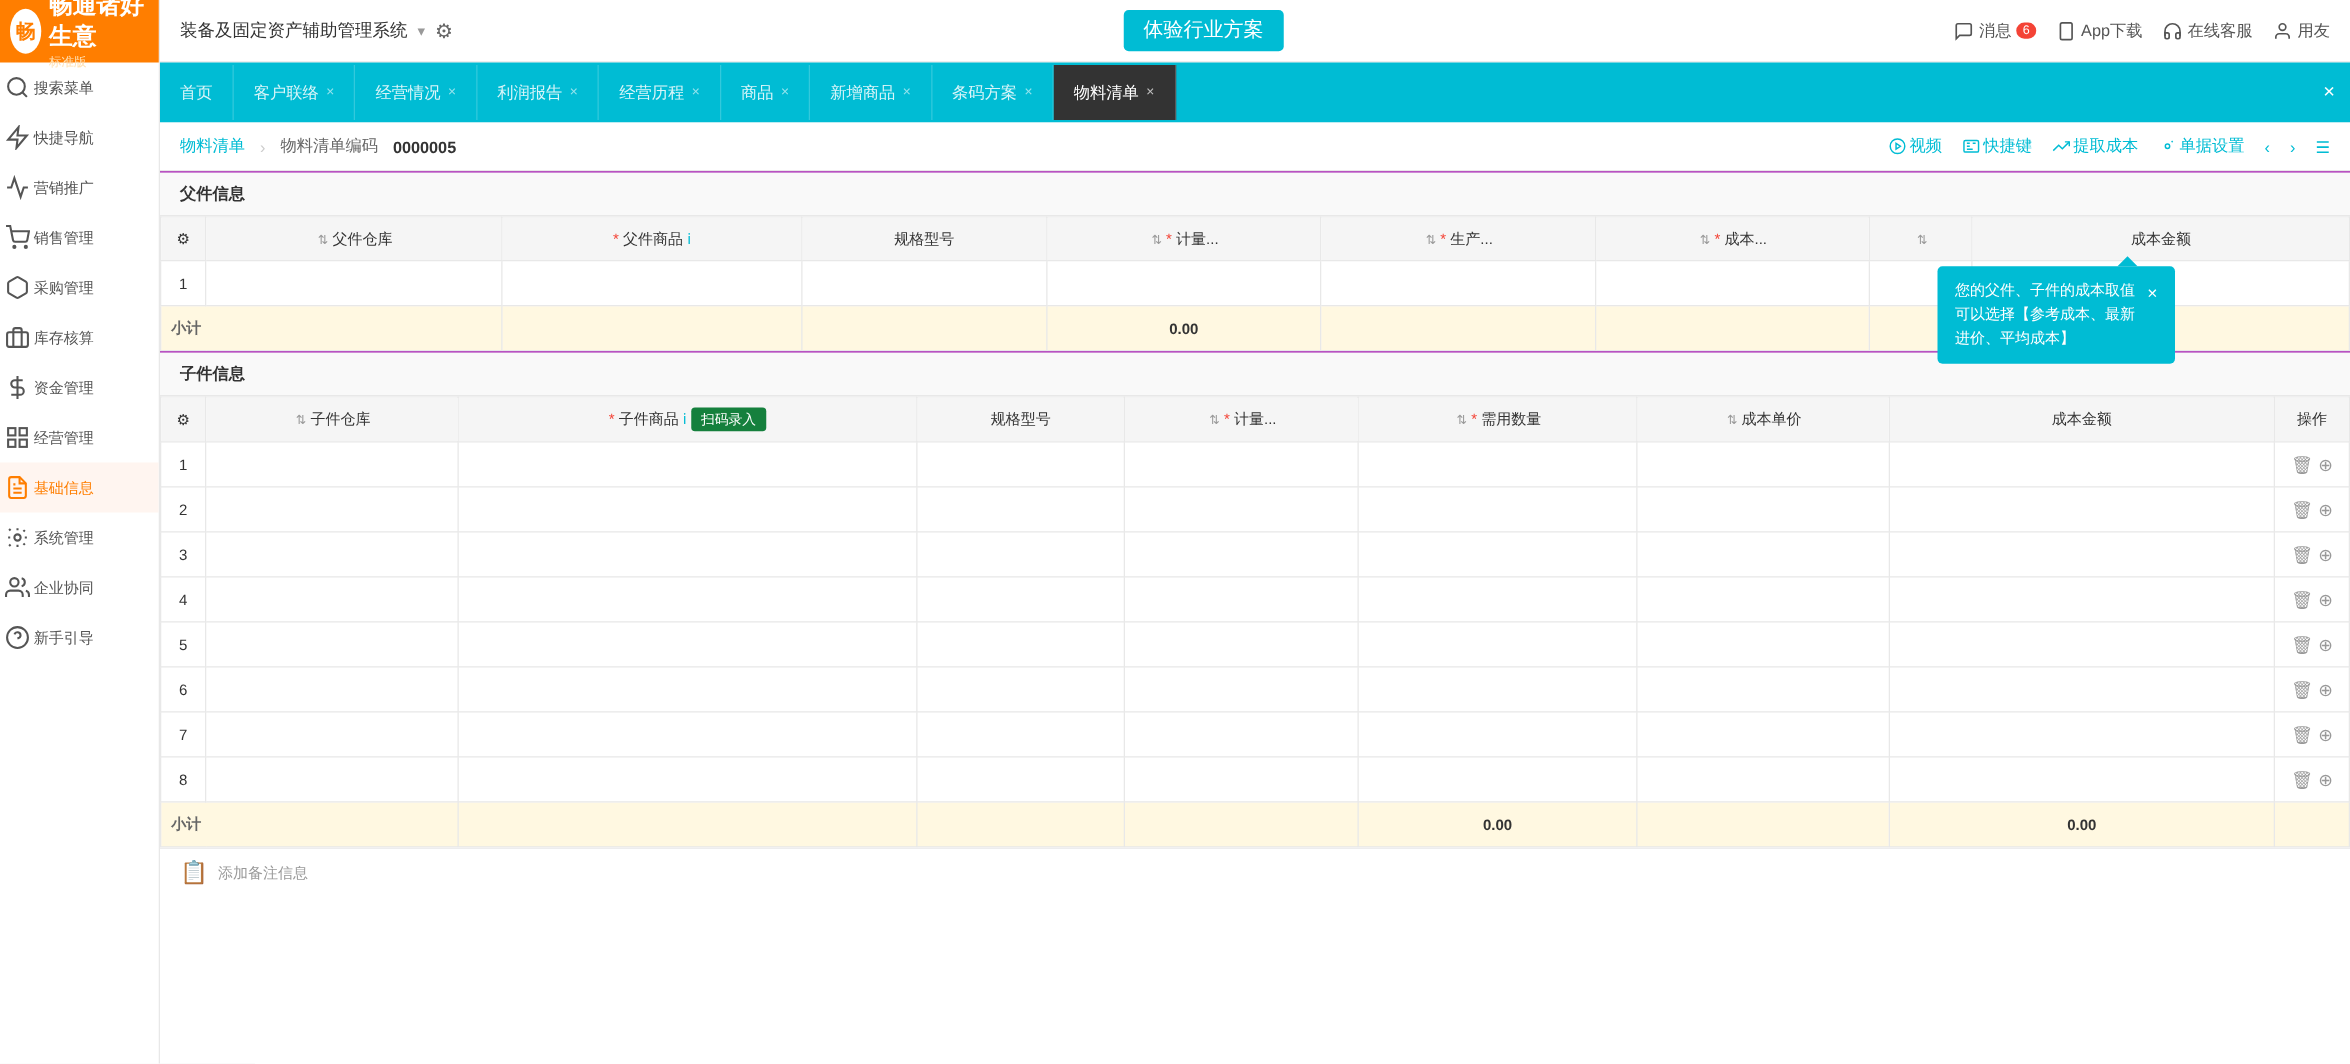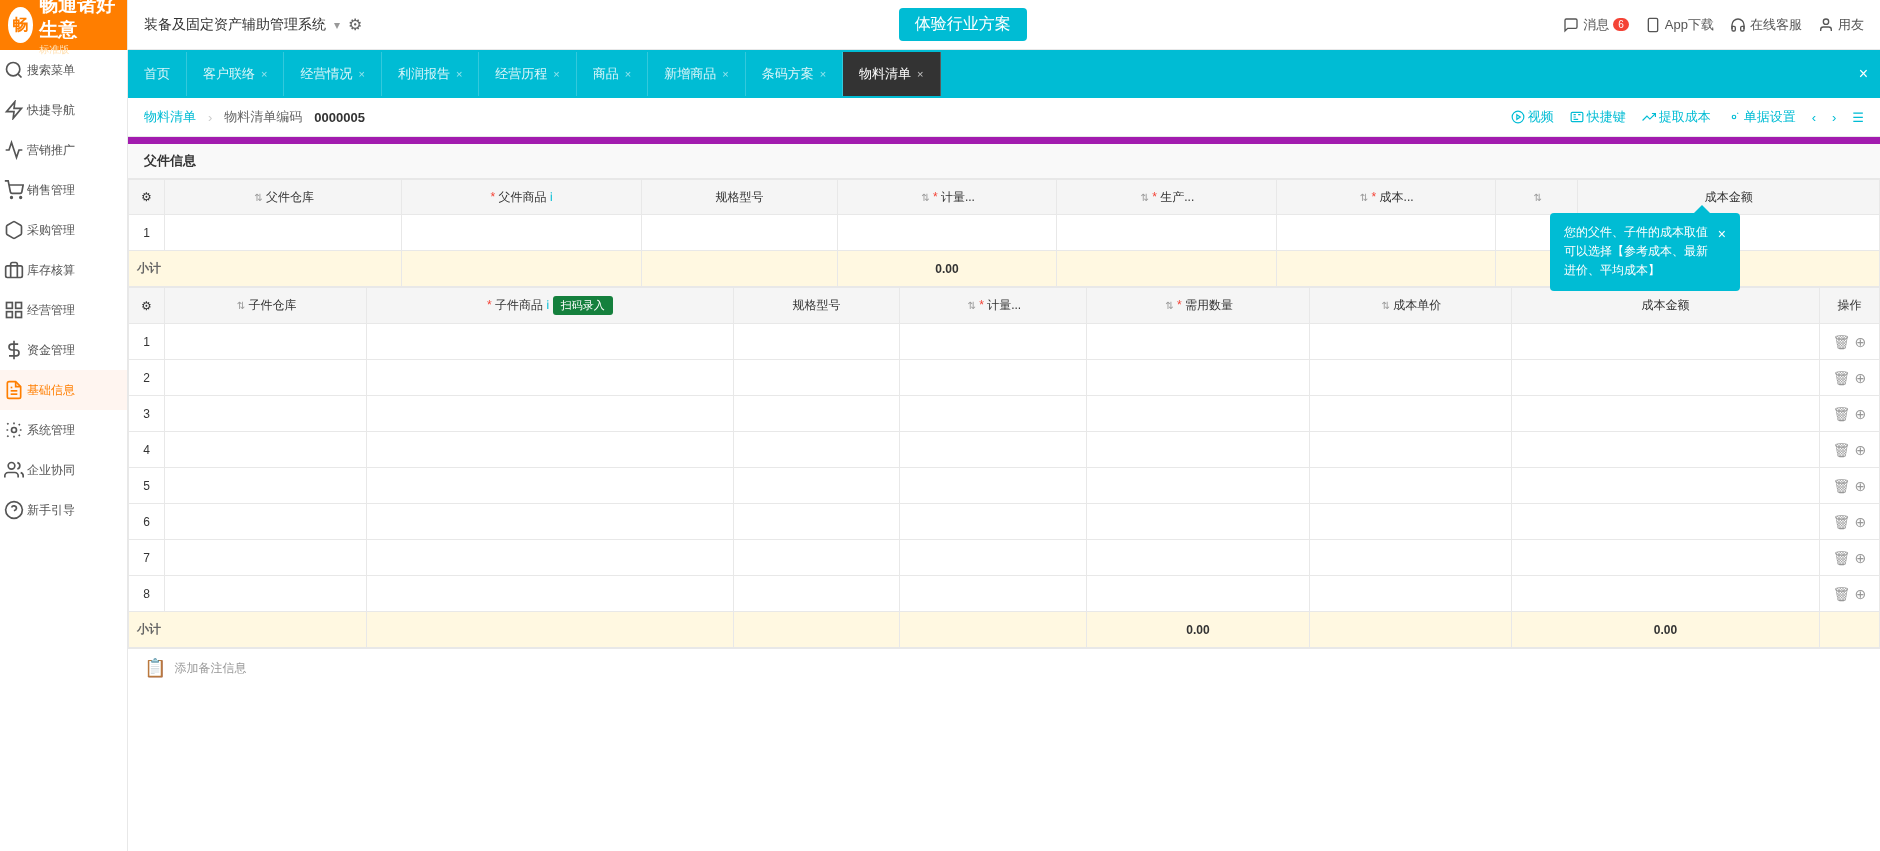--- a/index.html
+++ b/index.html
@@ -43,21 +43,21 @@
     
     .breadcrumb { display: flex; align-items: center; padding: 10px 16px; border-bottom: 1px solid #e8e8e8; gap: 12px; }
     .breadcrumb-item { color: #00bcd4; cursor: pointer; font-size: 13px; }
     .breadcrumb-sep { color: #ccc; }
     .breadcrumb-code-label { color: #666; font-size: 13px; }
     .breadcrumb-code { color: #333; font-size: 13px; font-weight: bold; }
     .breadcrumb-actions { margin-left: auto; display: flex; align-items: center; gap: 16px; color: #00bcd4; font-size: 13px; cursor: pointer; }
     .breadcrumb-action { display: flex; align-items: center; gap: 3px; }
 
     
-    .section-title { background: #f9f9f9; padding: 8px 16px; font-size: 13px; color: #333; border-bottom: 1px solid #e8e8e8; border-top: 7px solid #a21caf; font-weight: bold; }
+    .section-title { background: #f9f9f9; padding: 8px 16px; font-size: 13px; color: #333; border-bottom: 1px solid #e8e8e8; border-top: 1px solid #a21caf; font-weight: bold; }
 
     
     .table-wrap { overflow-x: auto; }
     table { width: 100%; border-collapse: collapse; font-size: 12px; }
     table th { background: #f5f5f5; border: 1px solid #e8e8e8; padding: 8px 8px; color: #333; font-weight: normal; white-space: nowrap; text-align: center; position: relative; }
     table th .req { color: #f44336; }
     table td { border: 1px solid #e8e8e8; padding: 6px 8px; color: #333; text-align: center; height: 36px; }
     table tr.subtotal td { background: #fff8e1; font-weight: bold; }
     table tr.subtotal td.label { text-align: left; color: #666; }
     .gear-th { width: 36px; background: #f5f5f5; }
@@ -131,33 +131,33 @@
     </div>
     <div class="sidebar-item">
       <svg viewBox="0 0 24 24" fill="none" stroke="currentColor" stroke-width="2">
           <rect x="2" y="7" width="20" height="14" rx="2"></rect>
           <path d="M16 21V5a2 2 0 0 0-2-2h-4a2 2 0 0 0-2 2v16"></path>
         </svg>
       <span>库存核算</span>
     </div>
     <div class="sidebar-item">
       <svg viewBox="0 0 24 24" fill="none" stroke="currentColor" stroke-width="2">
+          <line x1="12" y1="1" x2="12" y2="23"></line>
+          <path d="M17 5H9.5a3.5 3.5 0 0 0 0 7h5a3.5 3.5 0 0 1 0 7H6"></path>
+        </svg>
+      <span>资金管理</span>
+    </div>
+    <div class="sidebar-item">
+      <svg viewBox="0 0 24 24" fill="none" stroke="currentColor" stroke-width="2">
           <rect x="3" y="3" width="7" height="7"></rect>
           <rect x="14" y="3" width="7" height="7"></rect>
           <rect x="14" y="14" width="7" height="7"></rect>
           <rect x="3" y="14" width="7" height="7"></rect>
         </svg>
       <span>经营管理</span>
-    </div>
-    <div class="sidebar-item">
-      <svg viewBox="0 0 24 24" fill="none" stroke="currentColor" stroke-width="2">
-          <line x1="12" y1="1" x2="12" y2="23"></line>
-          <path d="M17 5H9.5a3.5 3.5 0 0 0 0 7h5a3.5 3.5 0 0 1 0 7H6"></path>
-        </svg>
-      <span>资金管理</span>
     </div>
     <div class="sidebar-item active">
       <svg viewBox="0 0 24 24" fill="none" stroke="currentColor" stroke-width="2">
           <path d="M14 2H6a2 2 0 0 0-2 2v16a2 2 0 0 0 2 2h12a2 2 0 0 0 2-2V8z"></path>
           <polyline points="14 2 14 8 20 8"></polyline>
           <line x1="16" y1="13" x2="8" y2="13"></line>
           <line x1="16" y1="17" x2="8" y2="17"></line>
           <polyline points="10 9 9 9 8 9"></polyline>
         </svg>
       <span>基础信息</span>
@@ -351,20 +351,21 @@
           </tr>
         </tbody>
       </table>
     </div>
 
     <div class="tooltip-box">
       <span class="tooltip-close">×</span>
       <span>您的父件、子件的成本取值可以选择【参考成本、最新进价、平均成本】</span>
     </div>
 
+    <div class="section-title">子件信息</div>
     <div class="table-wrap">
       <table>
         <thead>
           <tr>
             <th class="gear-th">⚙</th>
             <th><span class="th-sort">⇅</span> <span>子件仓库</span></th>
             <th>
               <span class="req">*</span> <span>子件商品</span> <span style="color:#00bcd4">ℹ</span>
               <button class="scan-btn">扫码录入</button>
             </th>

